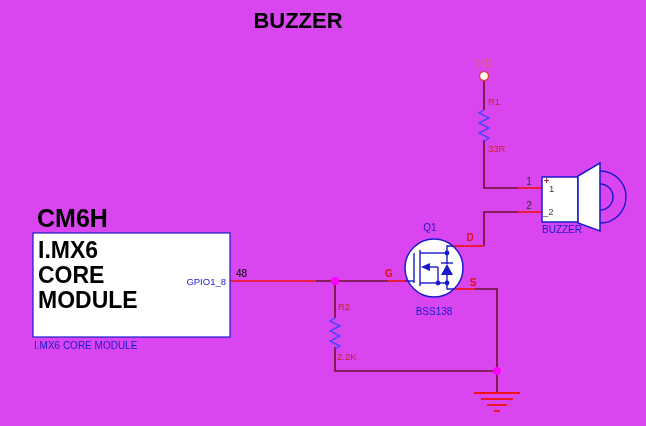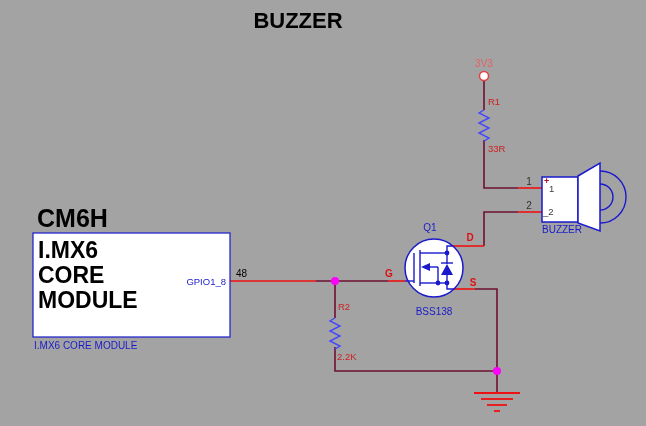--- a/index.html
+++ b/index.html
@@ -1,16 +1,16 @@
 <!DOCTYPE html>
 <html><head>
 <meta charset="utf-8">
 <style>
   html,body{margin:0;padding:0;background:#ffffff;}
-  .stage{width:646px;height:426px;position:relative;background:#a3a3a3;overflow:hidden;
+  .stage{width:646px;height:426px;position:relative;background:#d946ef;overflow:hidden;
          font-family:"Liberation Sans", sans-serif;}
   svg text{font-family:"Liberation Sans", sans-serif;}
   .wire{stroke:#6d1031;stroke-width:1.6;fill:none;}
   .pinstub{stroke:#ee1111;stroke-width:1.6;fill:none;}
   .blueline{stroke:#1a1acc;stroke-width:1.4;fill:none;}
   .bluefill{fill:#1a1acc;stroke:none;}
   .zigzag{stroke:#4646ff;stroke-width:1.4;fill:none;}
   .groundbar{stroke:#ee1111;stroke-width:1.8;fill:none;}
   .junction{fill:#ff00ff;stroke:none;}
   .t-title{font-size:22px;font-weight:bold;fill:#000000;}

